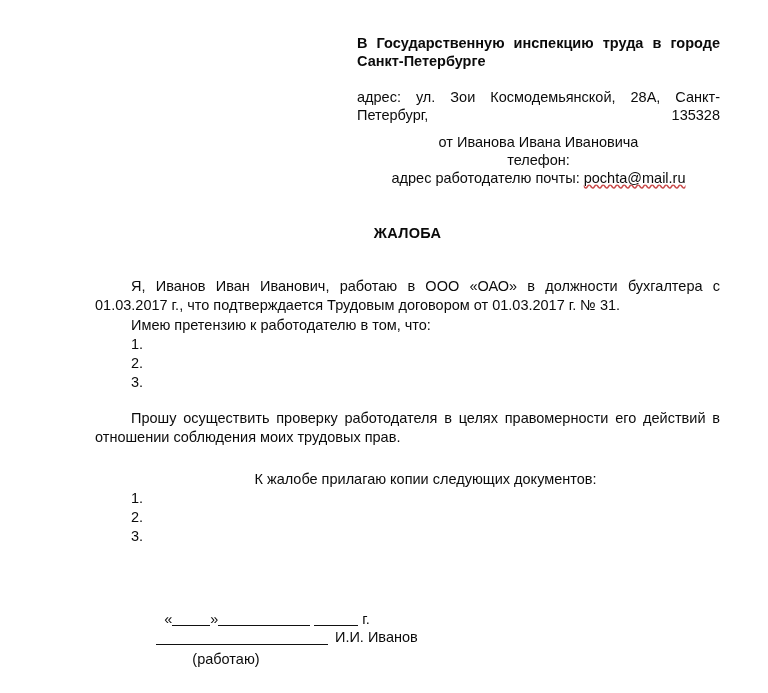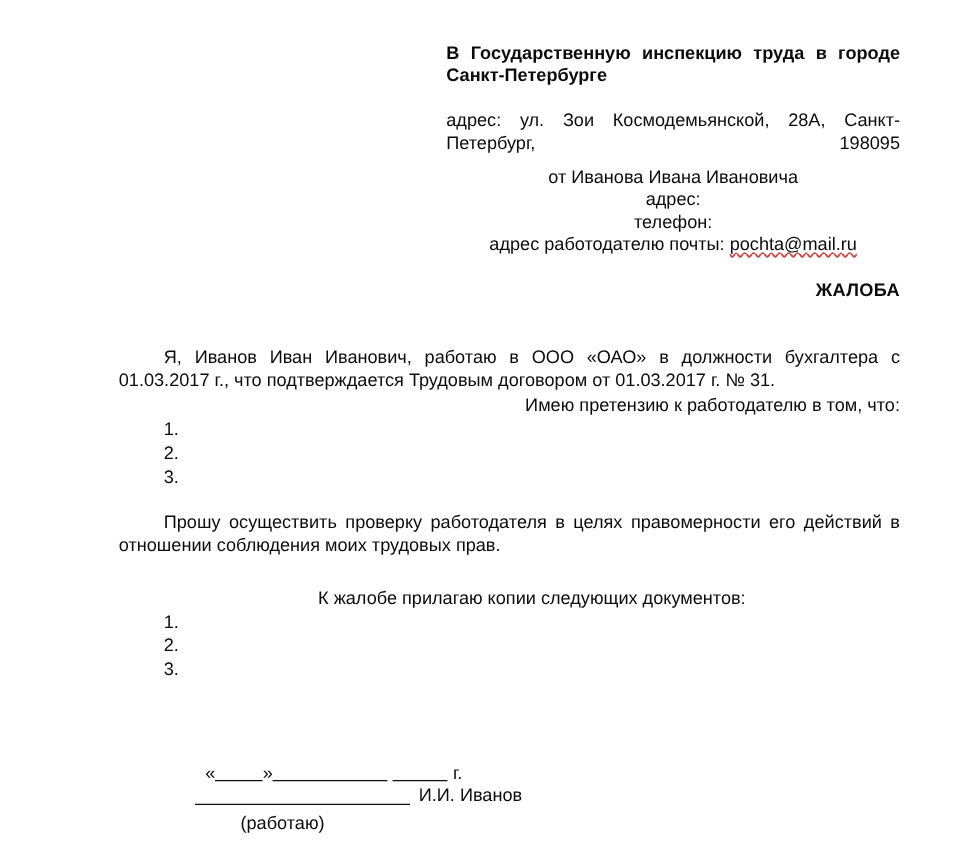--- a/index.html
+++ b/index.html
@@ -76,34 +76,34 @@
     text-decoration: underline wavy #c94a4a;
     text-decoration-skip-ink: none;
     text-underline-offset: 1px;
   }
 
   
   .doc-title {
     top: 225px;
     font-size: 14.5px;
     font-weight: bold;
-    text-align: right;
+    text-align: center;
     letter-spacing: 0.3px;
   }
 
   
   .body-para {
     font-size: 14.5px;
     line-height: 19px;
     text-align: justify;
     text-justify: inter-word;
     text-indent: 36px;
   }
   .para-1 { top: 277px; }
-  .para-claim { top: 316px; text-indent: 36px; text-align: right; }
+  .para-claim { top: 316px; text-indent: 36px; text-align: left; }
   .para-request { top: 409px; }
   .para-attach { top: 470px; text-indent: 36px; text-align: center; }
 
   .list {
     font-size: 14.5px;
     line-height: 19px;
     text-align: left;
     margin: 0;
     padding: 0;
     list-style: none;
@@ -154,26 +154,25 @@
     text-align: center;
   }
 </style>
 </head>
 <body>
 
 <div class="page">
 
   <div class="col addr-block">
     <div class="to-line">В Государственную инспекцию труда в городе Санкт-Петербурге</div>
-    <div class="plain addr-line">адрес: ул. Зои Космодемьянской, 28А, Санкт-Петербург, 198095</div>
+    <div class="plain addr-line">адрес: ул. Зои Космодемьянской, 28А, Санкт-Петербург, 135328</div>
   </div>
 
   <div class="col sender-block">
     <div>от Иванова Ивана Ивановича</div>
-    <div>адрес:</div>
     <div>телефон:</div>
     <div>
       <span>адрес работодателю почты:</span>
       <span class="misspell">pochta@mail.ru</span>
     </div>
   </div>
 
   <div class="col doc-title">ЖАЛОБА</div>
 
   <div class="col body-para para-1">Я, Иванов Иван Иванович, работаю в ООО «ОАО» в должности бухгалтера с 01.03.2017 г., что подтверждается Трудовым договором от 01.03.2017 г. № 31.</div>

